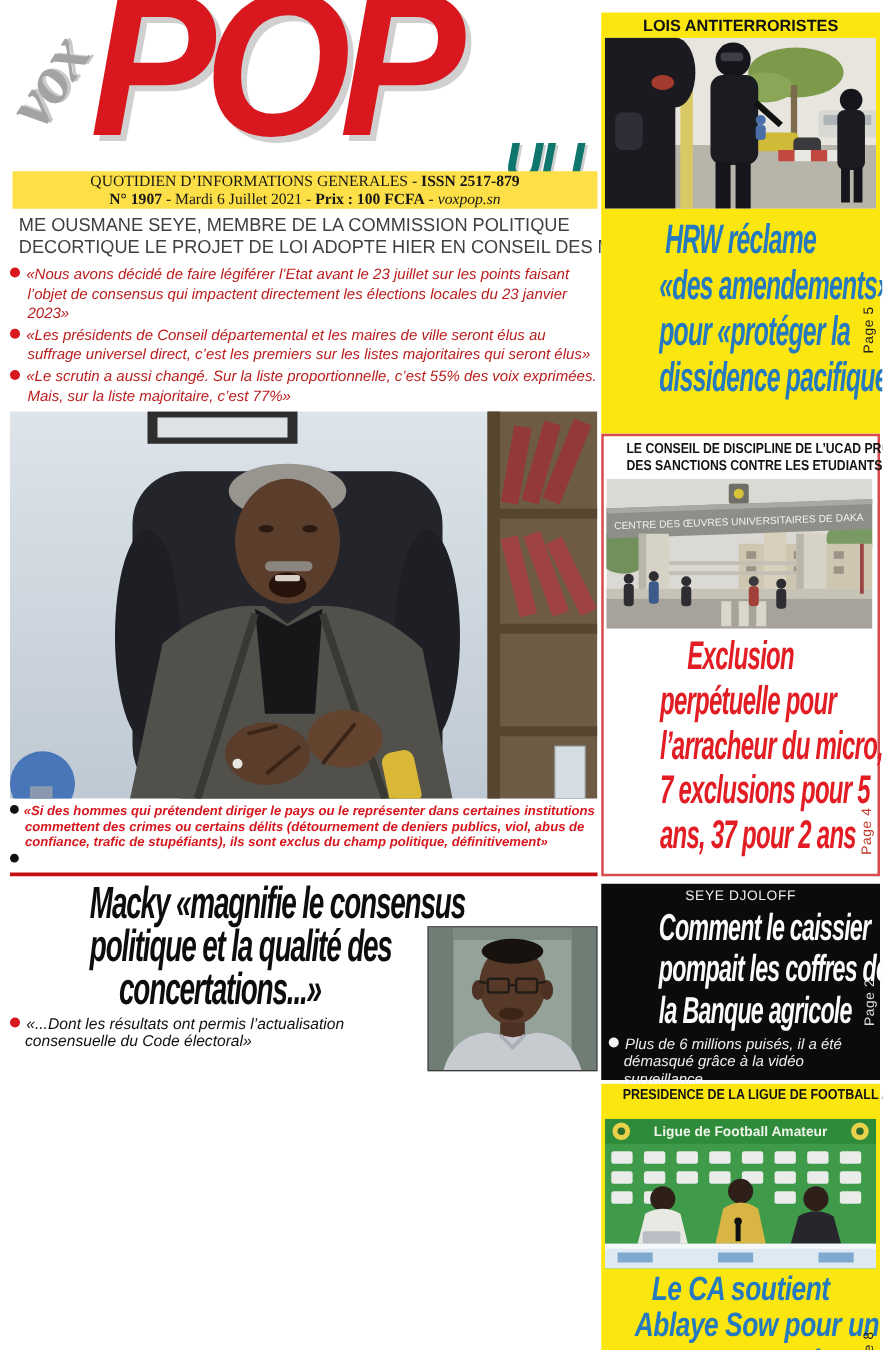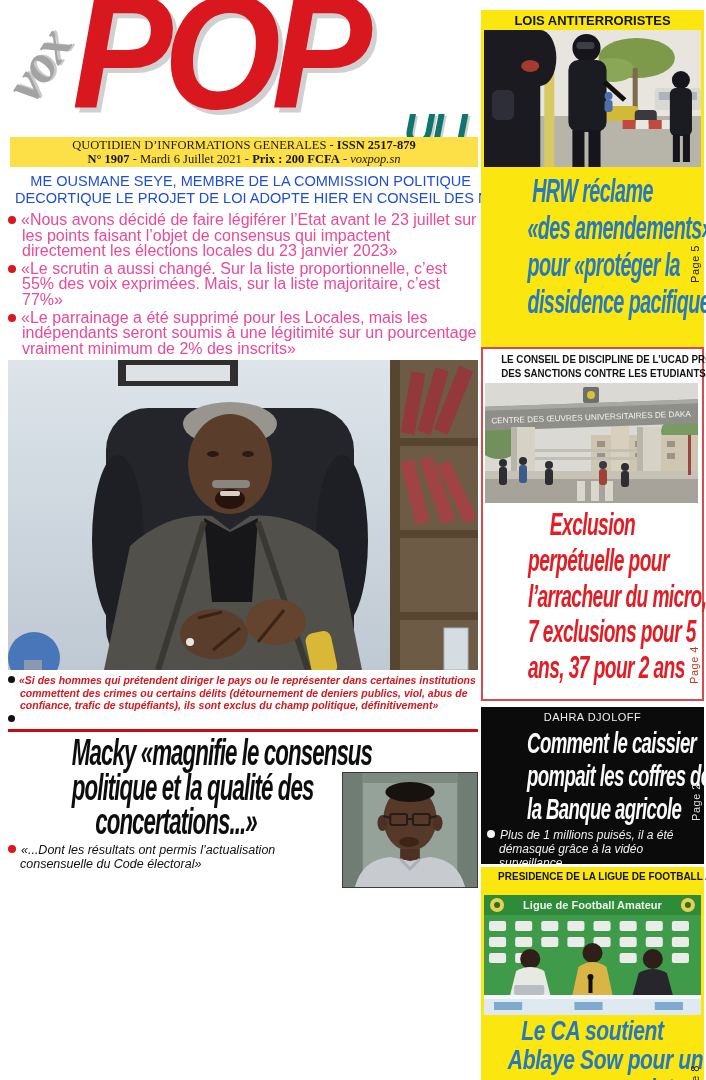--- a/index.html
+++ b/index.html
@@ -31,40 +31,40 @@
     letter-spacing: -2px; text-shadow: 2px 2px 0 #cfcfcf;
   }
   .mast-band {
     position: absolute; left: 2px; right: 0; bottom: 0; height: 30px;
     background: #fde047; text-align: center;
     font-family: "Liberation Serif", serif; font-size: 12.5px; line-height: 14px;
     color: #181818; padding-top: 1px; white-space: nowrap;
   }
   .mast-band i { font-style: italic; }
 
-  .kicker { margin-top: 5px; text-align: right; color: #1d4ed8; }
+  .kicker { margin-top: 5px; text-align: left; color: #404040; }
   .kicker .ln { display: block; white-space: nowrap; font-size: 15px; line-height: 17px;
     transform: scaleX(0.97); transform-origin: center; }
 
   .hl-wrap { position: relative; margin-top: 2px; }
   .hl-main {
     text-align: center; font-weight: bold; color: #0c0c0c;
     font-size: 76px; line-height: 0.95; letter-spacing: -3px;
     transform: scaleX(0.71); transform-origin: 50% 0;
   }
   .hl-main .ln { display: block; white-space: nowrap; }
   .pref {
     writing-mode: vertical-rl; transform: rotate(180deg);
     font-size: 11px; color: #222; letter-spacing: 0.5px;
   }
   .pref-lead { position: absolute; right: 2px; bottom: 18px; }
 
   .lead-bullets { margin-top: 6px; list-style: none; }
   .lead-bullets li {
-    font-size: 16px; line-height: 15.6px; color: #ec4899;
+    font-style: italic; font-size: 12px; line-height: 15.6px; color: #b91c1c;
     padding-left: 14px; text-indent: -14px; margin-bottom: 2px;
   }
   .dot { display: inline-block; width: 8px; height: 8px; border-radius: 50%;
     margin-right: 5px; vertical-align: 1px; }
   .dot-red { background: #d8171e; }
   .dot-black { background: #111; }
   .dot-white { background: #f4f4f4; }
 
   .lead-photo { margin-top: 4px; width: 470px; height: 310px; overflow: hidden; }
 
@@ -162,33 +162,33 @@
 <div class="page">
 
   <div class="left-col">
 
     <header class="masthead">
       <span class="vox">vox</span>
       <span class="pop">POP</span>
       <span class="uli">ULI</span>
       <div class="mast-band">
         <div><span>QUOTIDIEN D’INFORMATIONS GENERALES - </span><b>ISSN 2517-879</b></div>
-        <div><b>N° 1907</b><span> - Mardi 6 Juillet 2021 - </span><b>Prix : 200 FCFA</b><span> - </span><i>voxpop.sn</i></div>
+        <div><b>N° 1907</b><span> - Mardi 6 Juillet 2021 - </span><b>Prix : 100 FCFA</b><span> - </span><i>voxpop.sn</i></div>
       </div>
     </header>
 
     <section>
       <div class="kicker">
         <span class="ln">ME OUSMANE SEYE, MEMBRE DE LA COMMISSION POLITIQUE</span>
         <span class="ln">DECORTIQUE LE PROJET DE LOI ADOPTE HIER EN CONSEIL DES MINISTRES</span>
       </div>
       <ul class="lead-bullets">
         <li><span class="dot dot-red"></span><span>«Nous avons décidé de faire légiférer l’Etat avant le 23 juillet sur les points faisant l’objet de consensus qui impactent directement les élections locales du 23 janvier 2023»</span></li>
+        <li><span class="dot dot-red"></span><span>«Les présidents de Conseil départemental et les maires de ville seront élus au suffrage universel direct, c’est les premiers sur les listes majoritaires qui seront élus»</span></li>
         <li><span class="dot dot-red"></span><span>«Le scrutin a aussi changé. Sur la liste proportionnelle, c’est 55% des voix exprimées. Mais, sur la liste majoritaire, c’est 77%»</span></li>
-        <li><span class="dot dot-red"></span><span>«Le parrainage a été supprimé pour les Locales, mais les indépendants seront soumis à une légitimité sur un pourcentage vraiment minimum de 2% des inscrits»</span></li>
       </ul>
 
       <div class="lead-photo">
         <svg viewBox="0 0 470 310" width="470" height="310" preserveAspectRatio="none">
           <defs>
             <linearGradient id="wallg" x1="0" y1="0" x2="0" y2="1">
               <stop offset="0" stop-color="#dde4ea"></stop>
                 <stop offset="1" stop-color="#bfc9d3"></stop>
             </linearGradient>
           </defs>
@@ -396,31 +396,31 @@
           <span class="ln">l’arracheur du micro,</span>
           <span class="ln">7 exclusions pour 5</span>
           <span class="ln">ans, 37 pour 2 ans</span>
         </h2>
         <span class="pref pref-excl">Page 4</span>
       </div>
     </section>
 
     <section class="panel-dahra">
       <div class="sec-kicker">
-        <span class="ln">DAHRA DJOLOFF</span>
+        <span class="ln">SEYE DJOLOFF</span>
       </div>
       <div class="dahra-wrap">
         <h2 class="hl-dahra">
           <span class="ln">Comment le caissier</span>
           <span class="ln">pompait les coffres de</span>
           <span class="ln">la Banque agricole</span>
         </h2>
         <span class="pref pref-dahra">Page 2</span>
       </div>
-      <div class="dahra-bullet"><span class="dot dot-white"></span><span>Plus de 1 millions puisés, il a été démasqué grâce à la vidéo surveillance</span></div>
+      <div class="dahra-bullet"><span class="dot dot-white"></span><span>Plus de 6 millions puisés, il a été démasqué grâce à la vidéo surveillance</span></div>
     </section>
 
     <section class="panel-foot">
       <div class="sec-kicker">
         <span class="ln">PRESIDENCE DE LA LIGUE DE FOOTBALL AMATEUR</span>
       </div>
       <div class="photo-foot">
         <svg viewBox="0 0 216 120" width="217" height="120" preserveAspectRatio="none">
           <rect width="216" height="120" fill="#3f9a4a"></rect>
           <rect width="216" height="20" fill="#2e8b3a"></rect>

